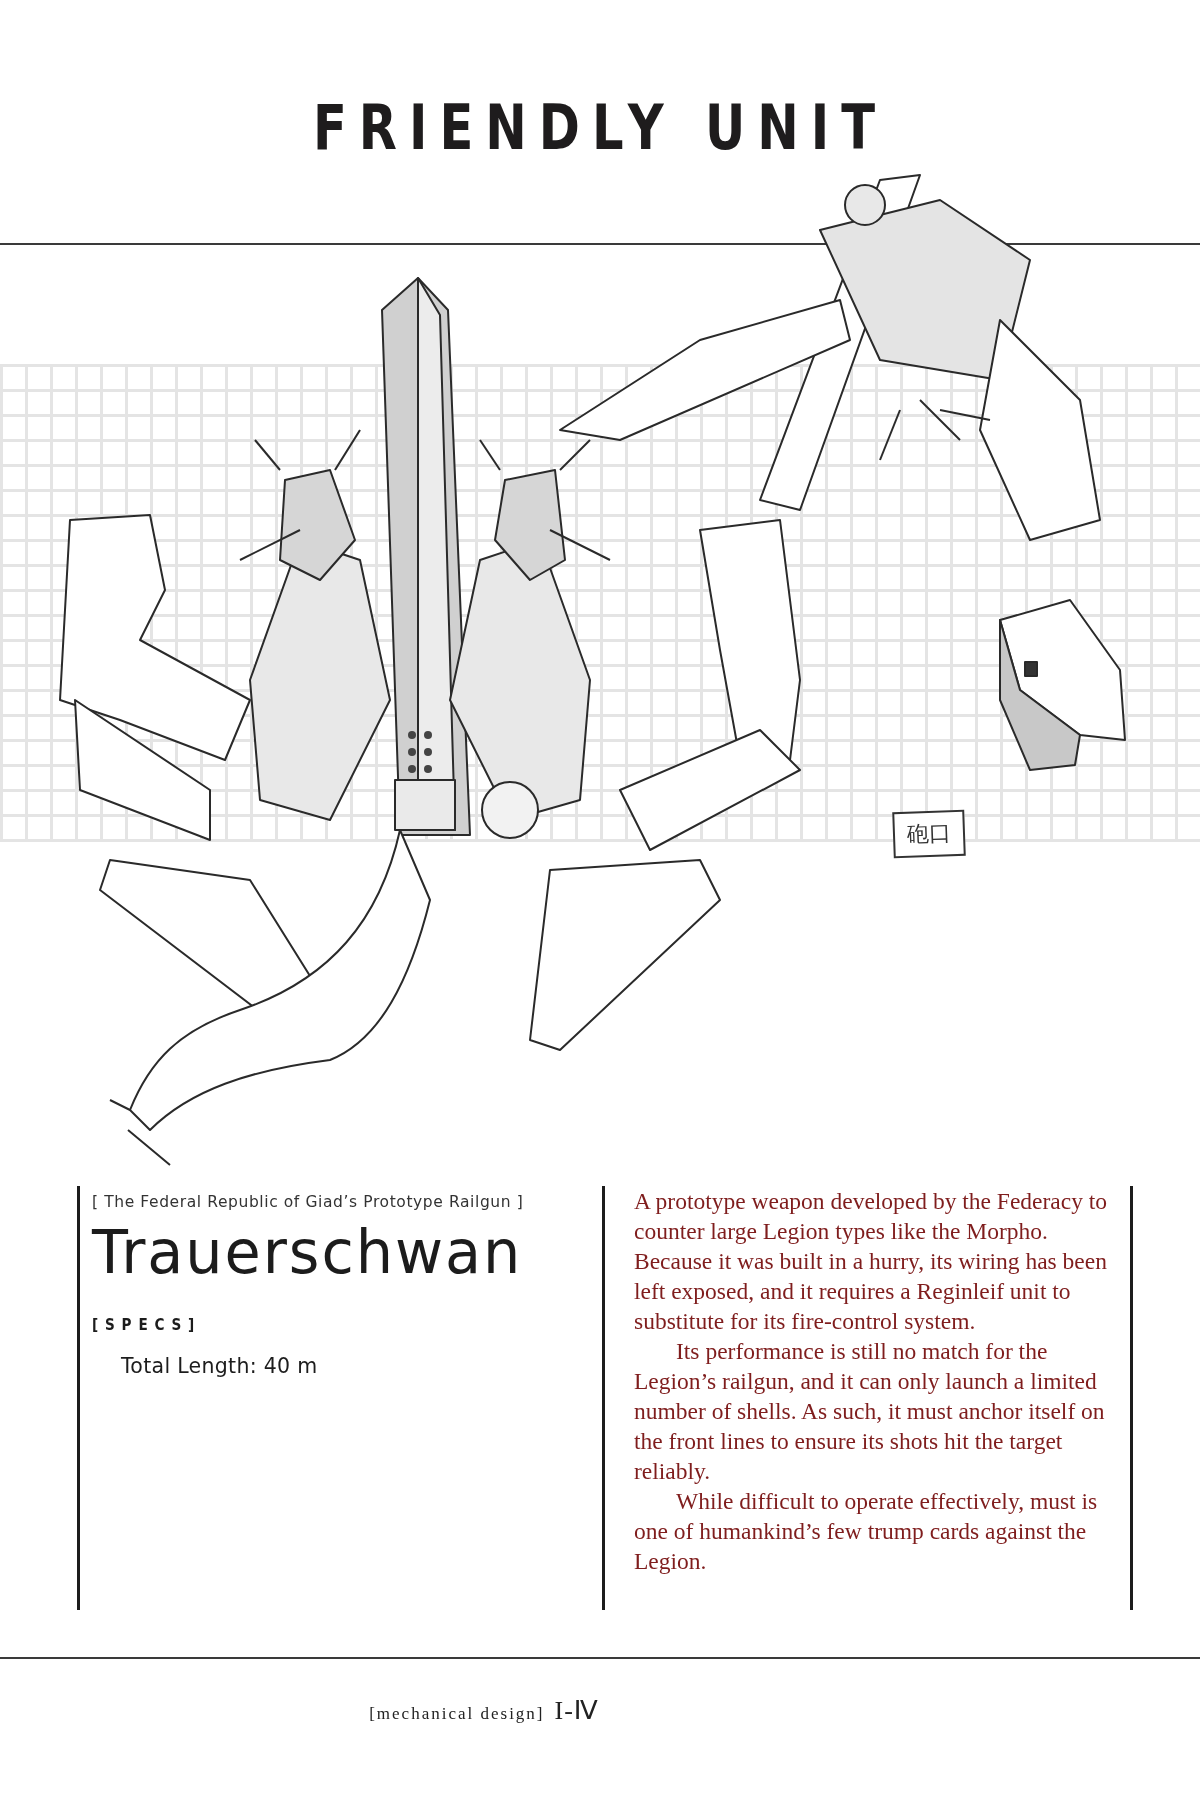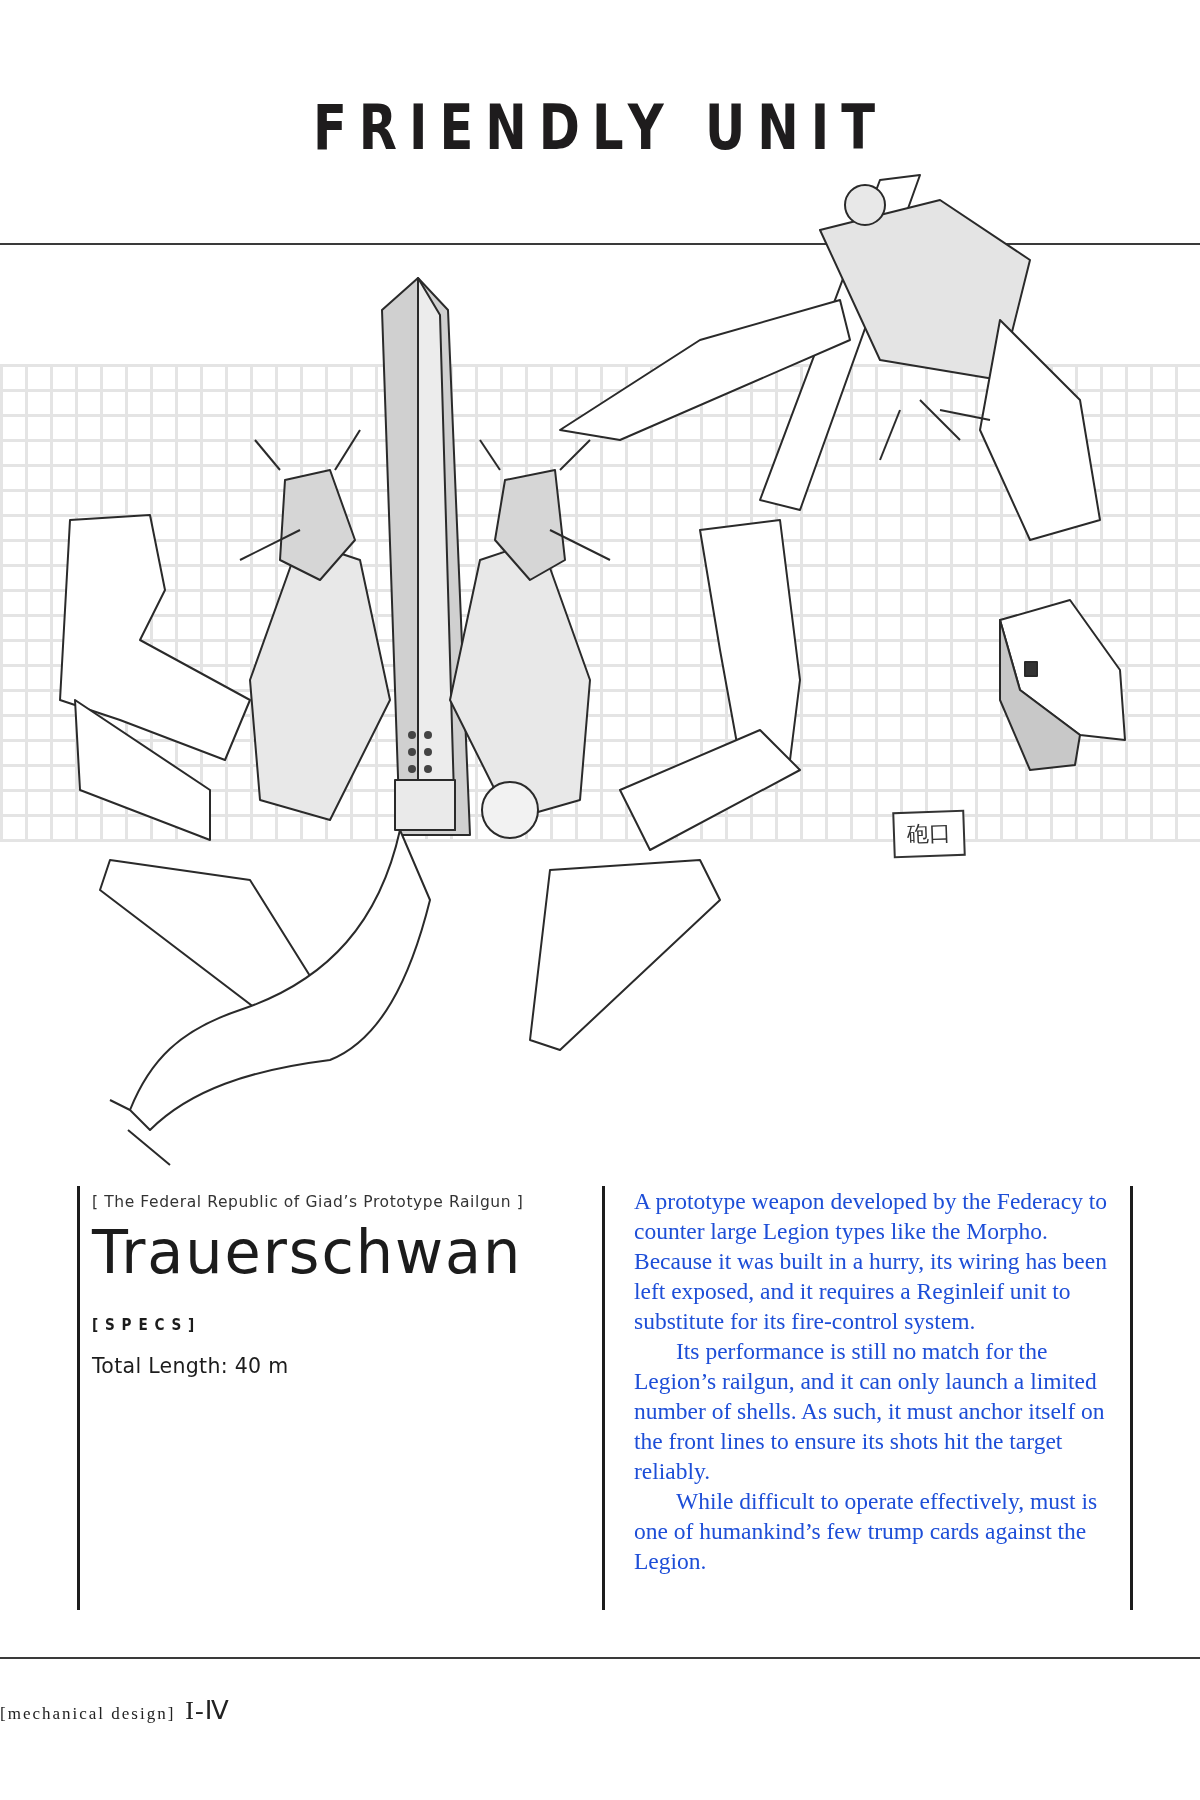--- a/index.html
+++ b/index.html
@@ -54,33 +54,33 @@
       transform: scaleX(0.98); transform-origin: 0 0;
     }
     .specs-heading {
       margin-top: 26px; font-family: "DejaVu Sans", sans-serif; font-weight: bold;
       font-size: 16px; letter-spacing: 8px; line-height: 22px; color: #1c1c1c;
       transform: scaleX(0.85); transform-origin: 0 0; white-space: nowrap;
     }
     .specs-list { margin-top: 12px; }
     .spec-line {
       font-family: "DejaVu Sans", sans-serif; font-size: 20.5px; line-height: 36px;
-      color: #1c1c1c; white-space: nowrap; letter-spacing: 0.3px;
+      color: #1c1c1c; white-space: nowrap; letter-spacing: 0.3px; margin-left: 29px;
     }
 
     .right-col {
       position: absolute; left: 634px; top: 1186px; width: 490px;
       font-family: "Liberation Serif", serif; font-size: 23.5px; line-height: 30px;
-      color: #1d4ed8;
+      color: #7f1d1d;
     }
     .right-col p { margin: 0; }
     .right-col p.indent { text-indent: 42px; }
 
     .footer {
-      position: absolute; left: 0; width: 968px; top: 1695px; text-align: left;
+      position: absolute; left: 0; width: 968px; top: 1695px; text-align: center;
       font-family: "Liberation Serif", serif; color: #222;
     }
     .footer-label { font-size: 17px; letter-spacing: 2px; }
     .footer-page { font-size: 26px; margin-left: 6px; letter-spacing: 1px; }
   </style>
 </head>
 <body>
 
 <div class="page-title">FRIENDLY UNIT</div>
 <div class="rule rule-top"></div>

